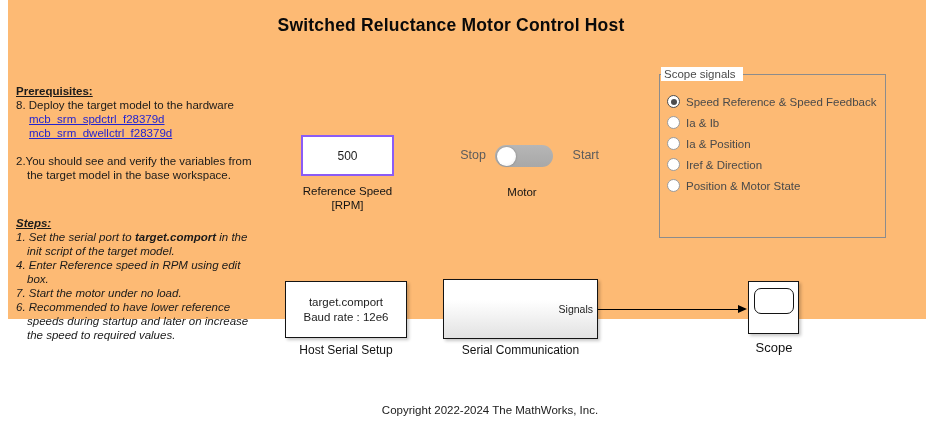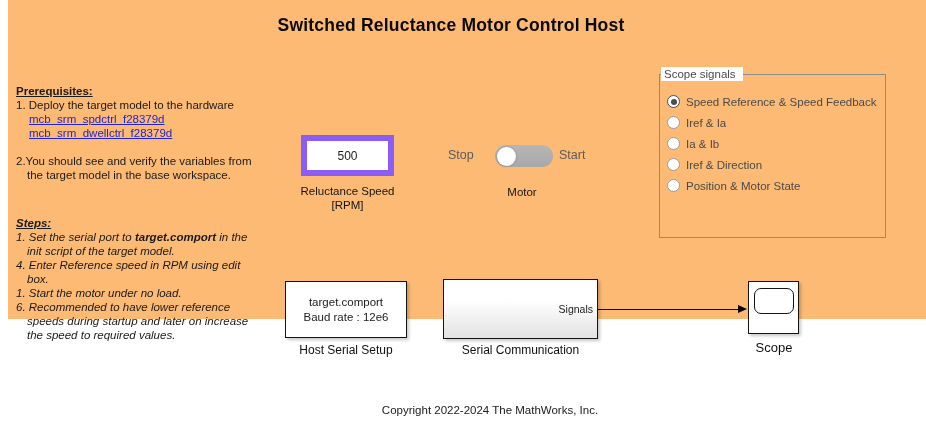--- a/index.html
+++ b/index.html
@@ -11,28 +11,28 @@
     font-size:17.5px; font-weight:700; color:#0a0a0a; letter-spacing:.2px; }
 
   .notes { position:absolute; left:8px; width:292px; font-size:11.5px; line-height:14px; color:#1a1a1a; }
   .notes .heading { font-weight:700; text-decoration:underline; }
   .notes .indent { padding-left:11px; }
   .notes a { color:#2323d0; text-decoration:underline; cursor:pointer; display:inline-block; }
   .notes .linkline { padding-left:13px; }
   .spacer14 { height:14px; }
 
   .edit-box { position:absolute; left:293px; top:135px; width:93px; height:41px;
-    border:6px solid #8b5cf6; background:#fff; text-align:center; font-size:12px;
+    border:2px solid #8b5cf6; background:#fff; text-align:center; font-size:12px;
     color:#1c1c1c; font-family:"Liberation Sans","DejaVu Sans",sans-serif; outline:none; }
   .edit-label { position:absolute; left:269px; top:184px; width:141px; text-align:center;
     font-size:11.5px; line-height:14px; color:#141414; }
 
   .sw-side { position:absolute; top:148px; font-size:12.5px; color:#5c5c5c; }
-  .sw-stop { left:440px; width:38px; text-align:left; }
-  .sw-start { left:551px; width:40px; text-align:left; }
+  .sw-stop { left:440px; width:38px; text-align:right; }
+  .sw-start { left:551px; width:40px; text-align:right; }
   .switch { position:absolute; left:487px; top:145px; width:58px; height:22px;
     border-radius:11px; background:linear-gradient(#b6b6b6,#a8a8a8); cursor:pointer; }
   .knob { position:absolute; left:1.5px; top:1.5px; width:19px; height:19px; border-radius:50%;
     background:radial-gradient(circle at 40% 35%, #ffffff 55%, #ececec);
     box-shadow:0 0 2px rgba(0,0,0,.35); }
   .sw-label { position:absolute; left:474px; top:186px; width:80px; text-align:center;
     font-size:11.5px; color:#141414; }
 
   .scope-group { position:absolute; left:651px; top:67px; width:227px; height:171px; }
   .scope-box { position:absolute; left:0; top:7px; right:0; bottom:0; border:1px solid #8c8c8c; }
@@ -75,68 +75,68 @@
 </style>
 </head>
 <body>
 
 <div class="stage">
 
   <div class="title">Switched Reluctance Motor Control Host</div>
 
   <div class="notes" style="top:84px;">
     <div class="heading">Prerequisites:</div>
-    <div>1. Deploy the target model to the hardware</div>
+    <div>8. Deploy the target model to the hardware</div>
     <div class="linkline"><a>mcb_srm_spdctrl_f28379d</a></div>
     <div class="linkline"><a>mcb_srm_dwellctrl_f28379d</a></div>
     <div class="spacer14"></div>
     <div>2.You should see and verify the variables from</div>
     <div class="indent">the target model in the base workspace.</div>
   </div>
 
   <div class="notes" style="top:216px;font-style:italic;">
     <div class="heading">Steps:</div>
     <div><span>1. Set the serial port to </span><b>target.comport</b><span> in the</span></div>
     <div class="indent">init script of the target model.</div>
     <div>4. Enter Reference speed in RPM using edit</div>
     <div class="indent">box.</div>
-    <div>1. Start the motor under no load.</div>
+    <div>7. Start the motor under no load.</div>
     <div>6. Recommended to have lower reference</div>
     <div class="indent">speeds during startup and later on increase</div>
     <div class="indent">the speed to required values.</div>
   </div>
 
   <input class="edit-box" value="500" style="">
   <div class="edit-label">
-    <div>Reluctance Speed</div>
+    <div>Reference Speed</div>
     <div>[RPM]</div>
   </div>
 
   <div class="sw-side sw-stop">Stop</div>
   <div class="switch" id="motor-switch">
     <div class="knob"></div>
   </div>
   <div class="sw-side sw-start">Start</div>
   <div class="sw-label">Motor</div>
 
   <div class="scope-group">
     <div class="scope-box"></div>
     <div class="scope-legend">Scope signals</div>
     <div class="radio-list">
       <div class="radio-row selected">
         <span class="radio-circle"></span>
         <span class="radio-label">Speed Reference &amp; Speed Feedback</span>
       </div>
       <div class="radio-row">
         <span class="radio-circle"></span>
-        <span class="radio-label">Iref &amp; Ia</span>
+        <span class="radio-label">Ia &amp; Ib</span>
       </div>
       <div class="radio-row">
         <span class="radio-circle"></span>
-        <span class="radio-label">Ia &amp; Ib</span>
+        <span class="radio-label">Ia &amp; Position</span>
       </div>
       <div class="radio-row">
         <span class="radio-circle"></span>
         <span class="radio-label">Iref &amp; Direction</span>
       </div>
       <div class="radio-row">
         <span class="radio-circle"></span>
         <span class="radio-label">Position &amp; Motor State</span>
       </div>
     </div>

